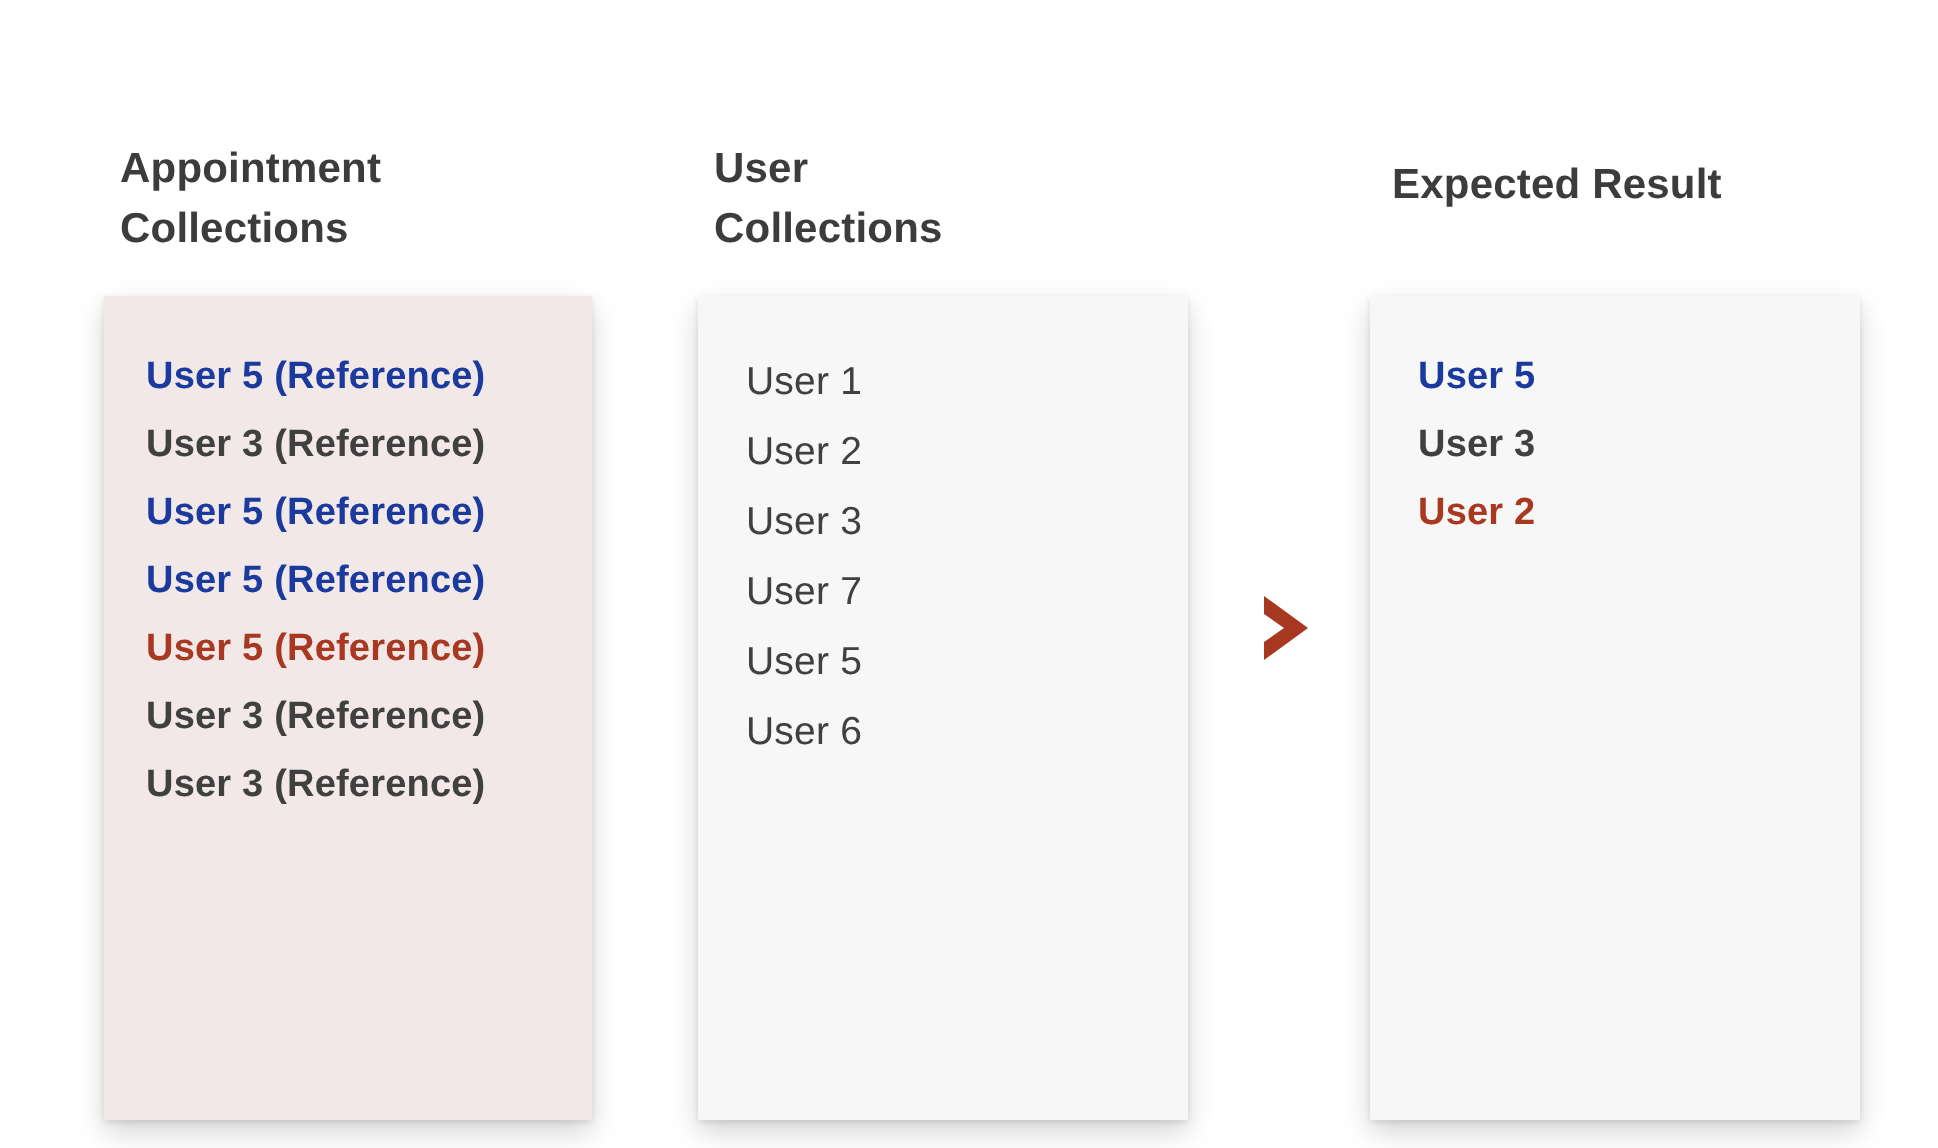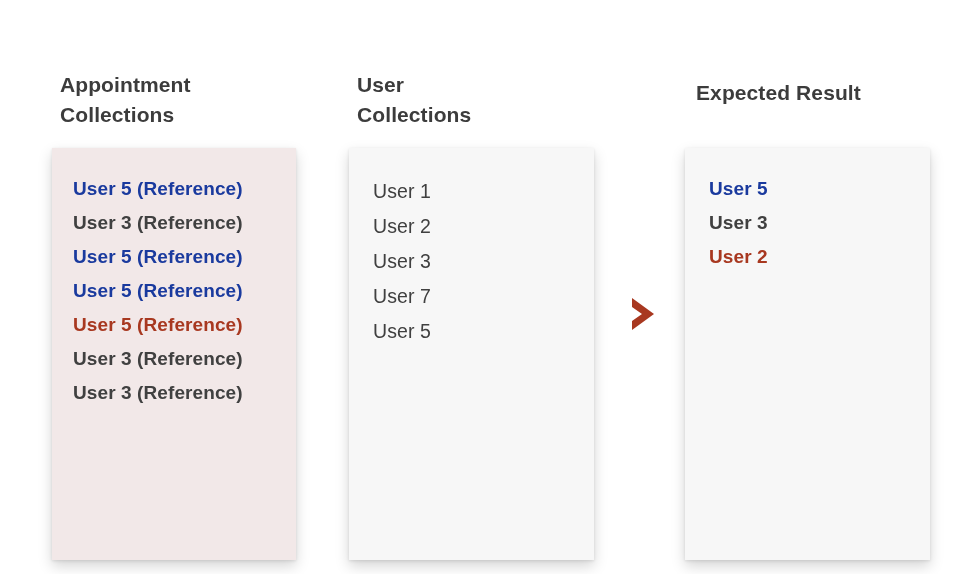--- a/index.html
+++ b/index.html
@@ -129,20 +129,21 @@
   <div class="column col-2">
     <div class="col-heading">User
 Collections</div>
     <div class="card card-gray">
       <ul class="card-list">
         <li class="list-item c-gray">User 1</li>
         <li class="list-item c-gray">User 2</li>
         <li class="list-item c-gray">User 3</li>
         <li class="list-item c-gray">User 7</li>
         <li class="list-item c-gray">User 5</li>
+        <li class="list-item c-gray">User 6</li>
       </ul>
     </div>
   </div>
 
   <div class="arrow">
     <svg width="34" height="40" viewBox="0 0 34 40" aria-hidden="true">
       <path d="M5 4 L27 20 L5 36 L5 27 L15 20 L5 13 Z" fill="#a83820"></path>
     </svg>
   </div>
 

